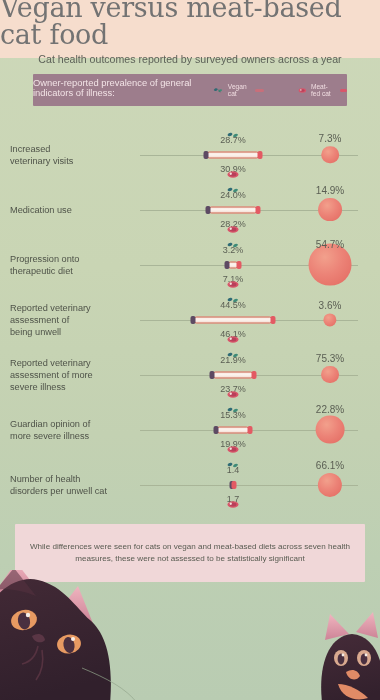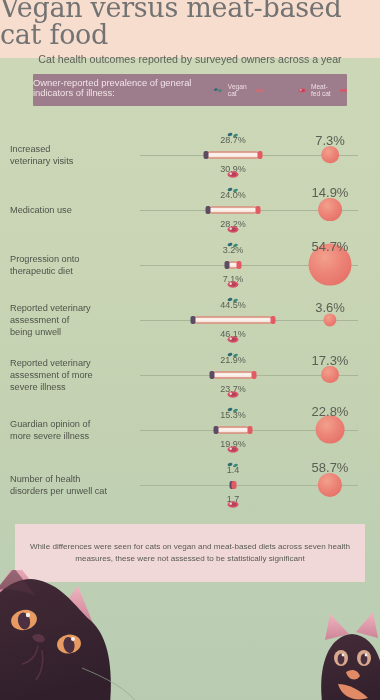--- a/index.html
+++ b/index.html
@@ -81,21 +81,21 @@
   .val-bot{bottom:8px;}
   .ico-top{position:absolute;left:50%;transform:translateX(-50%);top:-1px;}
   .ico-bot{position:absolute;left:50%;transform:translateX(-50%);bottom:-1px;}
   .bubble{
     position:absolute;top:50%;left:330px;transform:translate(-50%,-50%);
     border-radius:50%;
     background:radial-gradient(circle at 38% 32%,#f2a08c 0%,#ec8377 45%,#e2685f 100%);
   }
   .bubble-lbl{
     position:absolute;left:330px;transform:translateX(-50%);
-    font-size:13px;color:#5a5e53;white-space:nowrap;
+    font-size:10px;color:#5a5e53;white-space:nowrap;
   }
   
   .note{
     position:absolute;top:524px;left:15px;width:350px;height:58px;
     background:#f0d7d8;border-radius:1px;
     display:flex;align-items:center;justify-content:center;
     box-sizing:border-box;padding:0 13px;
   }
   .note p{
     margin:0;font-size:8.1px;color:#585b51;text-align:center;line-height:1.45;
@@ -241,21 +241,21 @@
             </svg></div>
           <div class="val val-top" style="left: 93px; text-align: right;">21.9%</div>
           <div class="val val-bot" style="left: 93px;">23.7%</div>
           <div class="ico-bot" style="left: 93px;"><svg width="13" height="9" viewBox="0 0 26 18">
               <ellipse cx="13" cy="9" rx="11" ry="6.5" fill="#d9566a"></ellipse>
               <ellipse cx="13" cy="9" rx="7" ry="3.8" fill="#b8405a"></ellipse>
               <circle cx="8.5" cy="7.5" r="2.3" fill="#f0e2de"></circle>
             </svg></div>
         </div>
         <div class="bubble" style="width: 17.8868px; height: 17.8868px;"></div>
-        <div class="bubble-lbl" style="top: 6.05661px;">17.3%</div>
+        <div class="bubble-lbl" style="top: 6.05661px;">75.3%</div>
       </div>
       <div class="row">
         <div class="rowlabel">Guardian opinion of<br>more severe illness</div>
         <div class="axis"></div>
         <div class="track">
           <div class="dumbbell" style="left: 75.5875px; width: 34.825px;"></div>
           <div class="cap cap-v" style="left: 75.5875px;"></div>
           <div class="cap cap-m" style="left: 110.412px;"></div>
           <div class="ico-top" style="left: 93px;"><svg width="13" height="9" viewBox="0 0 26 18">
               <path d="M2 8 C4 3, 10 2, 12 6 C10 11, 4 12, 2 8 Z" fill="#2f6a74"></path>
@@ -285,21 +285,21 @@
             </svg></div>
           <div class="val val-top" style="left: 93px;">1.4</div>
           <div class="val val-bot" style="left: 93px;">1.7</div>
           <div class="ico-bot" style="left: 93px;"><svg width="13" height="9" viewBox="0 0 26 18">
               <ellipse cx="13" cy="9" rx="11" ry="6.5" fill="#d9566a"></ellipse>
               <ellipse cx="13" cy="9" rx="7" ry="3.8" fill="#b8405a"></ellipse>
               <circle cx="8.5" cy="7.5" r="2.3" fill="#f0e2de"></circle>
             </svg></div>
         </div>
         <div class="bubble" style="width: 24.2598px; height: 24.2598px;"></div>
-        <div class="bubble-lbl" style="top: 2.87009px;">58.7%</div>
+        <div class="bubble-lbl" style="top: 2.87009px;">66.1%</div>
       </div>
     </div>
 
   <div class="note">
     <p>While differences were seen for cats on vegan and meat-based diets across seven health measures, these were not assessed to be statistically significant</p>
   </div>
 
   <div class="cats">
     <svg class="cat-svg" style="left:-14px;top:-6px;" width="210" height="140" viewBox="0 0 210 140">
       <defs>

